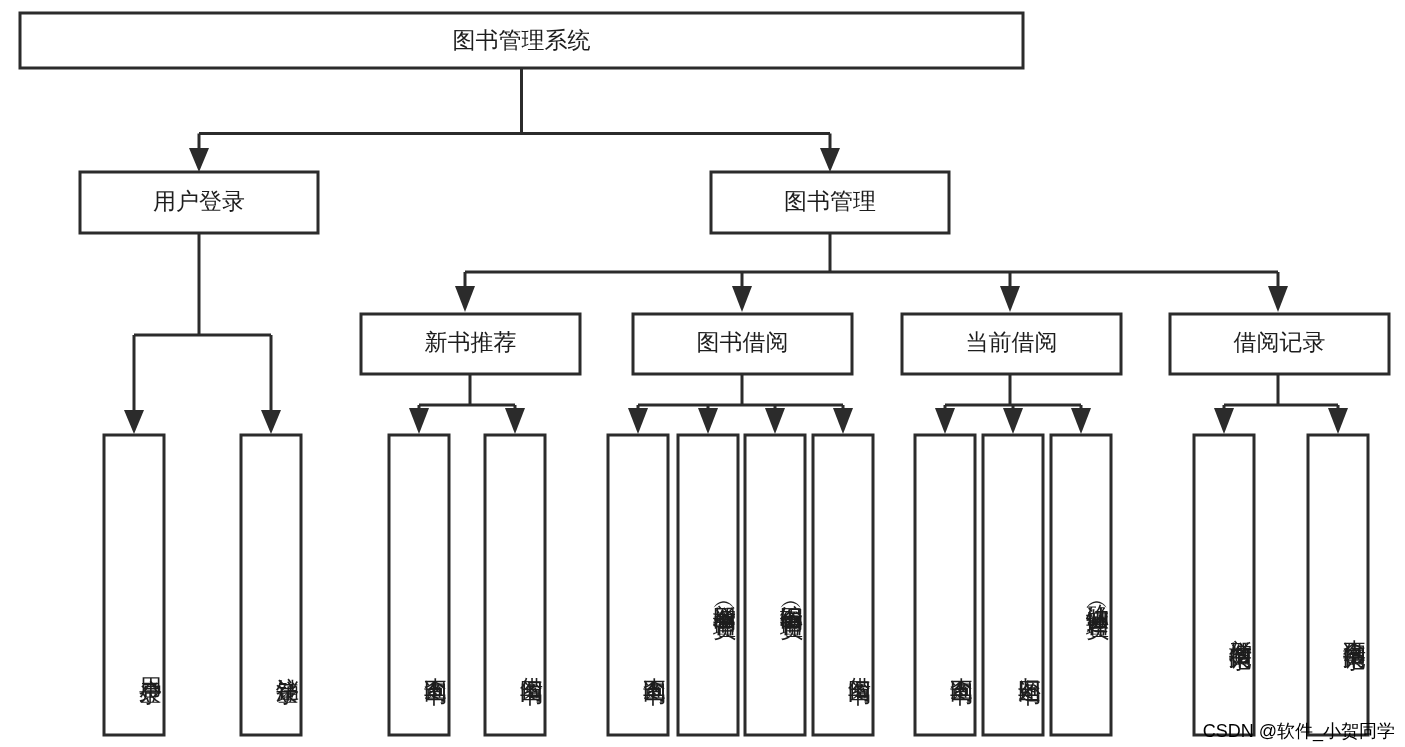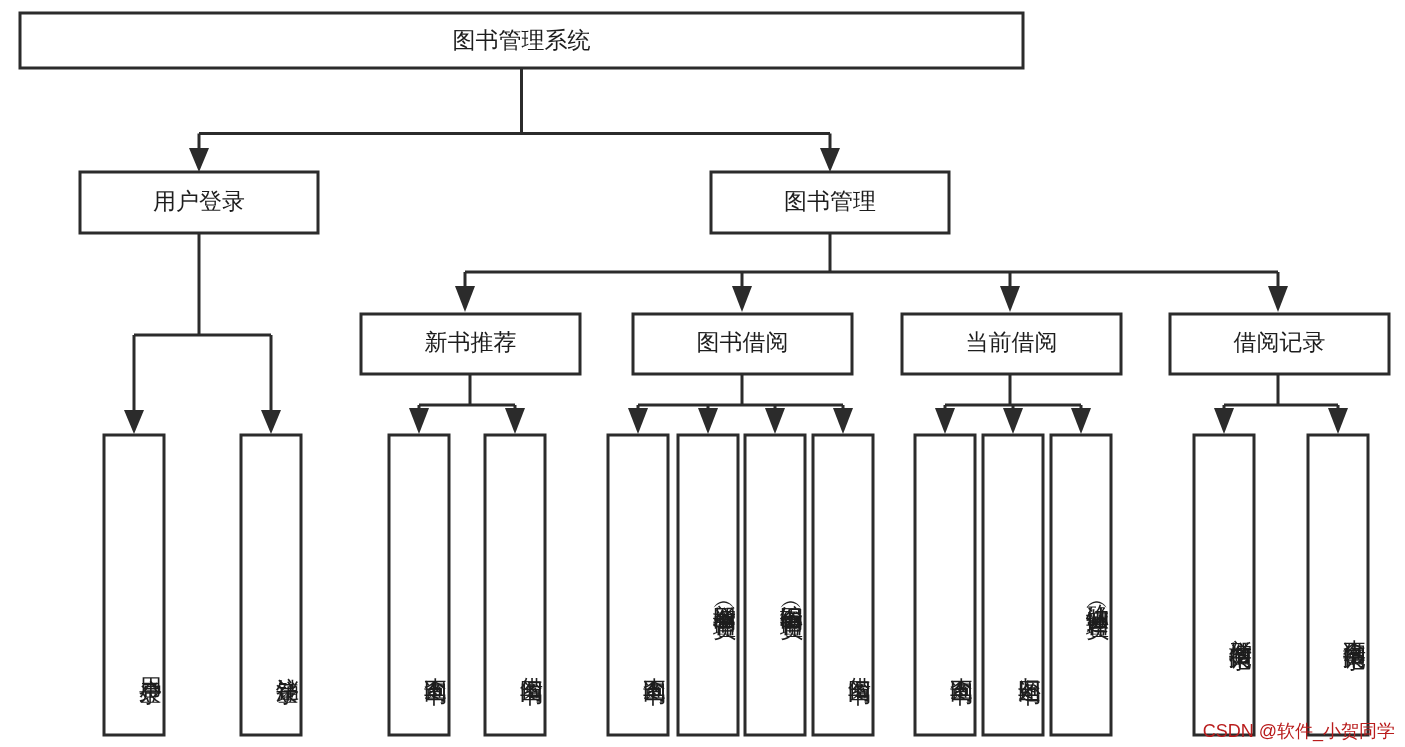--- a/index.html
+++ b/index.html
@@ -65,21 +65,21 @@
     justify-content: center;
     white-space: nowrap;
     pointer-events: none;
   }
   .watermark {
     position: absolute;
     right: 10px;
     bottom: 4px;
     font-family: "Liberation Sans", "DejaVu Sans", sans-serif;
     font-size: 18px;
-    color: #b91c1c;
+    color: #000000;
     white-space: nowrap;
     pointer-events: none;
   }
 </style>
 </head>
 <body>
 
 <div id="diagram-root">
 
   <svg class="canvas" viewBox="0 0 1405 747">

